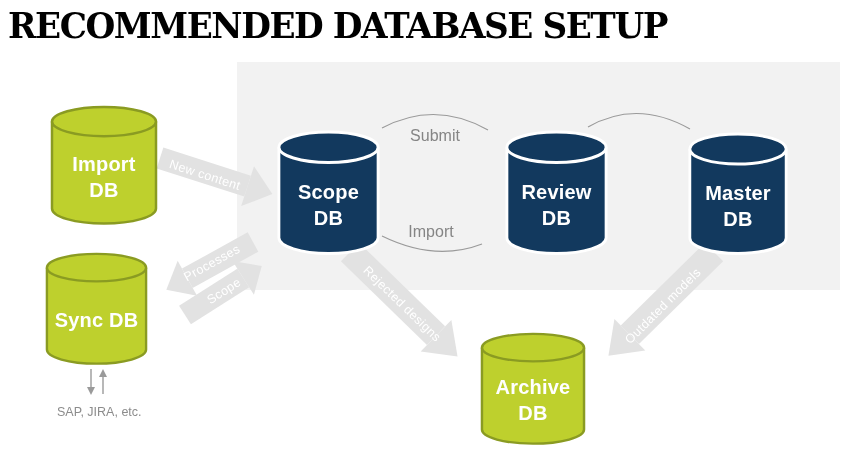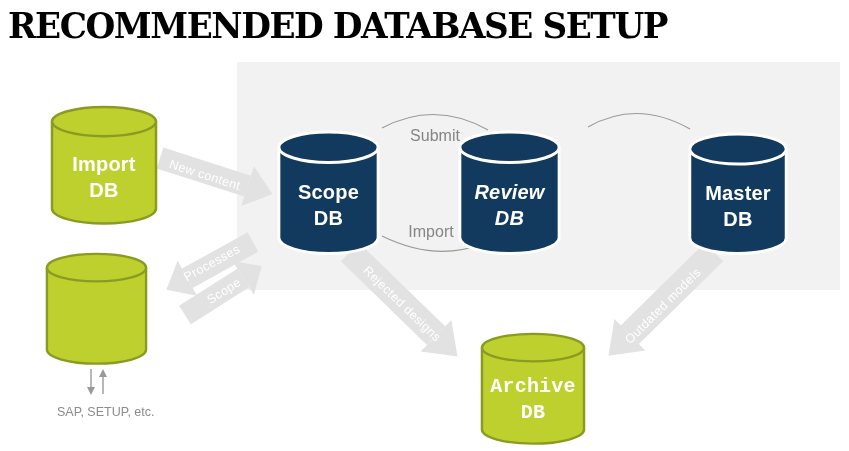--- a/index.html
+++ b/index.html
@@ -35,23 +35,23 @@
   .green-part { stroke:#8a9b22; stroke-width:2.5; }
   .db-label {
     position:absolute; left:0; right:0; top:24%; bottom:5%; z-index:3;
     display:flex; align-items:center; justify-content:center;
     color:#fff; font-weight:bold; font-size:20px; line-height:1.3;
     white-space:pre-line; text-align:center; letter-spacing:0.2px;
   }
   .db-import  { left:50px;  top:105px; width:108px; height:121px; }
   .db-sync    { left:45px;  top:252px; width:103px; height:114px; }
   .db-work    { left:277px; top:130px; width:103px; height:126px; }
-  .db-review  { left:458px; top:130px; width:103px; height:126px;font-style:italic; }
+  .db-review  { left:505px; top:130px; width:103px; height:126px; }
   .db-master  { left:688px; top:132px; width:100px; height:124px; }
-  .db-archive { left:480px; top:332px; width:106px; height:114px;font-family:Liberation Mono, monospace; }
+  .db-archive { left:480px; top:332px; width:106px; height:114px; }
 
   
   .flow-label {
     position:absolute; z-index:3; white-space:nowrap;
     transform:translate(-50%,-50%) rotate(var(--r,0deg));
   }
   .flow-white { color:#ffffff; font-size:12.5px; letter-spacing:0.4px; }
   .flow-gray  { color:#858585; font-size:16px; }
 
   .muted-note { position:absolute; left:57px; top:405px; z-index:2; color:#8c8c8c; font-size:12.5px; }
@@ -109,20 +109,21 @@
     </svg>
     <div class="db-label">Import
 DB</div>
   </div>
 
   <div class="db db-sync">
     <svg viewBox="0 0 108 124" preserveAspectRatio="none">
       <path class="green-part" d="M2,17 v89 a52,15.5 0 0 0 104,0 v-89" fill="#bed02d"></path>
       <ellipse class="green-part" cx="54" cy="17" rx="52" ry="15" fill="#bed02d"></ellipse>
     </svg>
+    <div class="db-label">Sync DB</div>
   </div>
 
   <div class="db db-archive">
     <svg viewBox="0 0 108 124" preserveAspectRatio="none">
       <path class="green-part" d="M2,17 v89 a52,15.5 0 0 0 104,0 v-89" fill="#bed02d"></path>
       <ellipse class="green-part" cx="54" cy="17" rx="52" ry="15" fill="#bed02d"></ellipse>
     </svg>
     <div class="db-label">Archive
 DB</div>
   </div>
@@ -156,15 +157,15 @@
 
   <div class="flow-label flow-white" style="left:205px;top:175px;--r:17.8deg">New content</div>
   <div class="flow-label flow-white" style="left:212px;top:263px;--r:-29deg">Processes</div>
   <div class="flow-label flow-white" style="left:224px;top:291px;--r:-33deg">Scope</div>
   <div class="flow-label flow-white" style="left:402px;top:304px;--r:44deg">Rejected designs</div>
   <div class="flow-label flow-white" style="left:663px;top:306px;--r:-45deg">Outdated models</div>
 
   <div class="flow-label flow-gray" style="left:435px;top:136px">Submit</div>
   <div class="flow-label flow-gray" style="left:431px;top:232px">Import</div>
 
-  <div class="muted-note">SAP, SETUP, etc.</div>
+  <div class="muted-note">SAP, JIRA, etc.</div>
 
 </div>
 
 </body></html>

